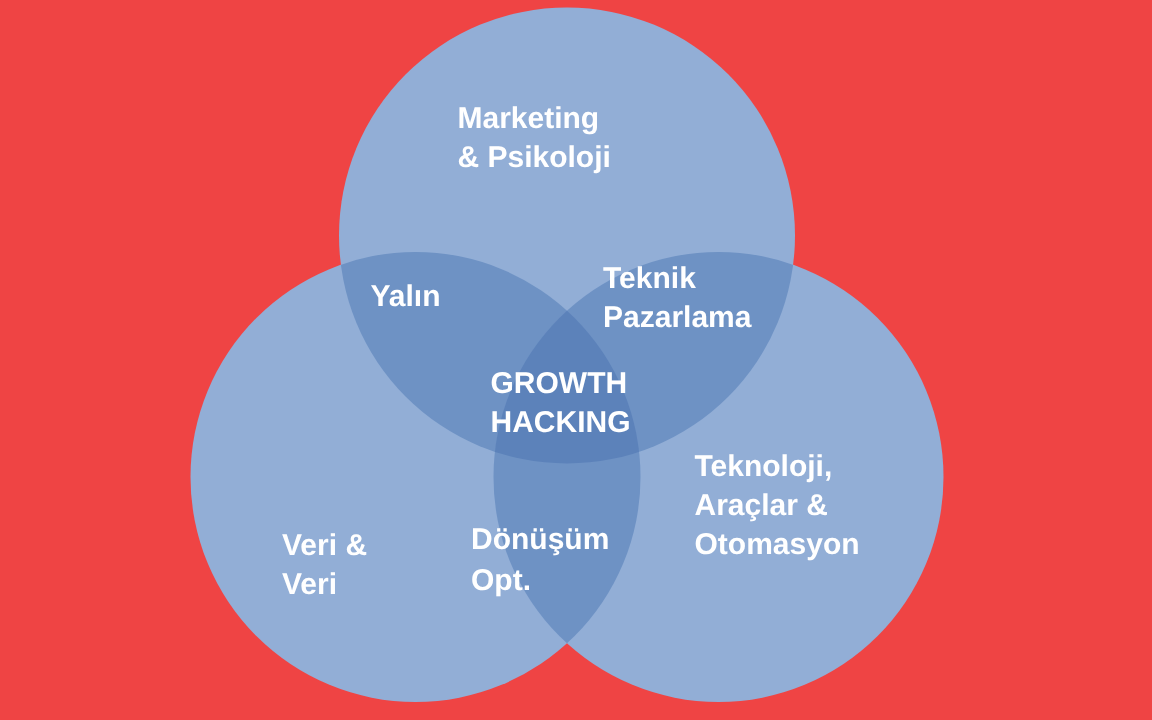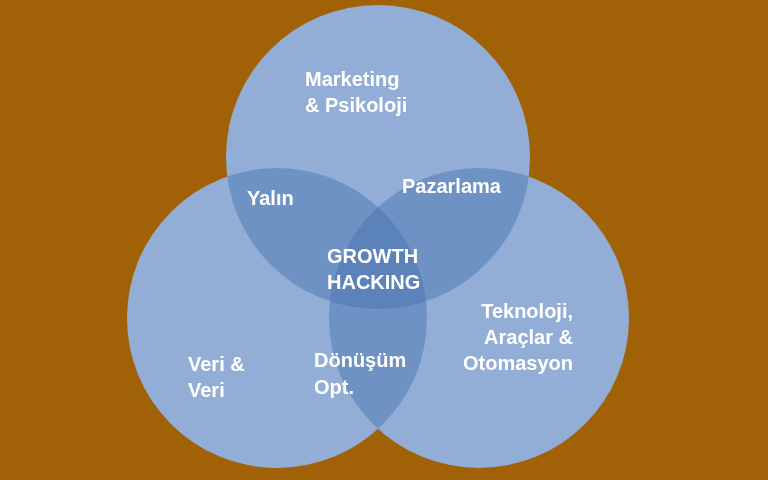--- a/index.html
+++ b/index.html
@@ -6,21 +6,21 @@
     margin: 0;
     padding: 0;
     background: #ffffff;
     font-family: "Liberation Sans", sans-serif;
   }
   .stage {
     position: relative;
     width: 768px;
     height: 480px;
     overflow: hidden;
-    background: #a16207;
+    background: #ef4444;
   }
   .stage svg {
     position: absolute;
     left: 0;
     top: 0;
   }
   .label {
     position: absolute;
     color: #ffffff;
     font-weight: bold;
@@ -76,37 +76,38 @@
   <div class="label label-marketing" style="color: rgb(255, 255, 255);">
     <div>Marketing</div>
     <div>&amp; Psikoloji</div>
   </div>
 
   <div class="label label-yalin" style="color: rgb(255, 255, 255);">
     <div>Yalın</div>
   </div>
 
   <div class="label label-teknik" style="color: rgb(255, 255, 255);">
+    <div>Teknik</div>
     <div>Pazarlama</div>
   </div>
 
   <div class="label label-growth" style="color: rgb(255, 255, 255);">
     <div>GROWTH</div>
     <div>HACKING</div>
   </div>
 
   <div class="label label-veri" style="color: rgb(255, 255, 255); margin-top: 38px;">
     <div>Veri &amp;</div>
     <div>Veri</div>
   </div>
 
   <div class="label label-donusum" style="color: rgb(255, 255, 255);">
     <div>Dönüşüm</div>
     <div>Opt.</div>
   </div>
 
-  <div class="label label-teknoloji" style="color: rgb(255, 255, 255); text-align: right;">
+  <div class="label label-teknoloji" style="color: rgb(255, 255, 255);">
     <div>Teknoloji,</div>
     <div>Araçlar &amp;</div>
     <div>Otomasyon</div>
   </div>
 
 </div>
 
 </body></html>

